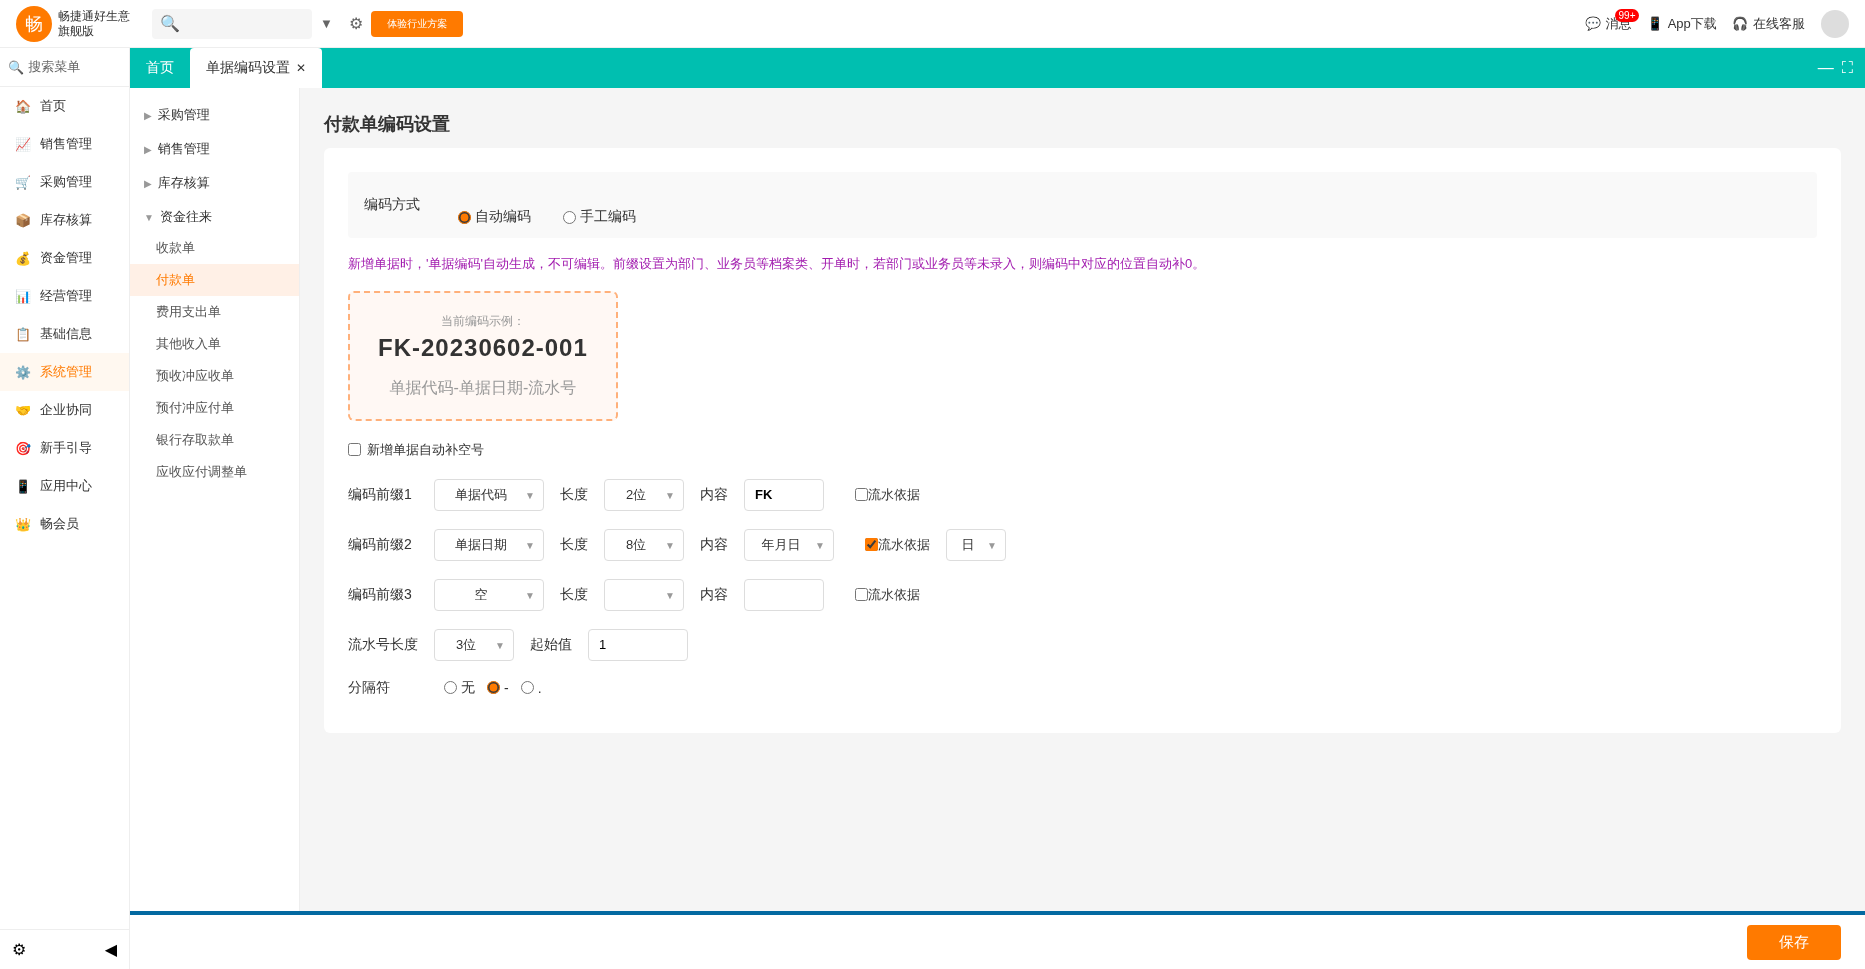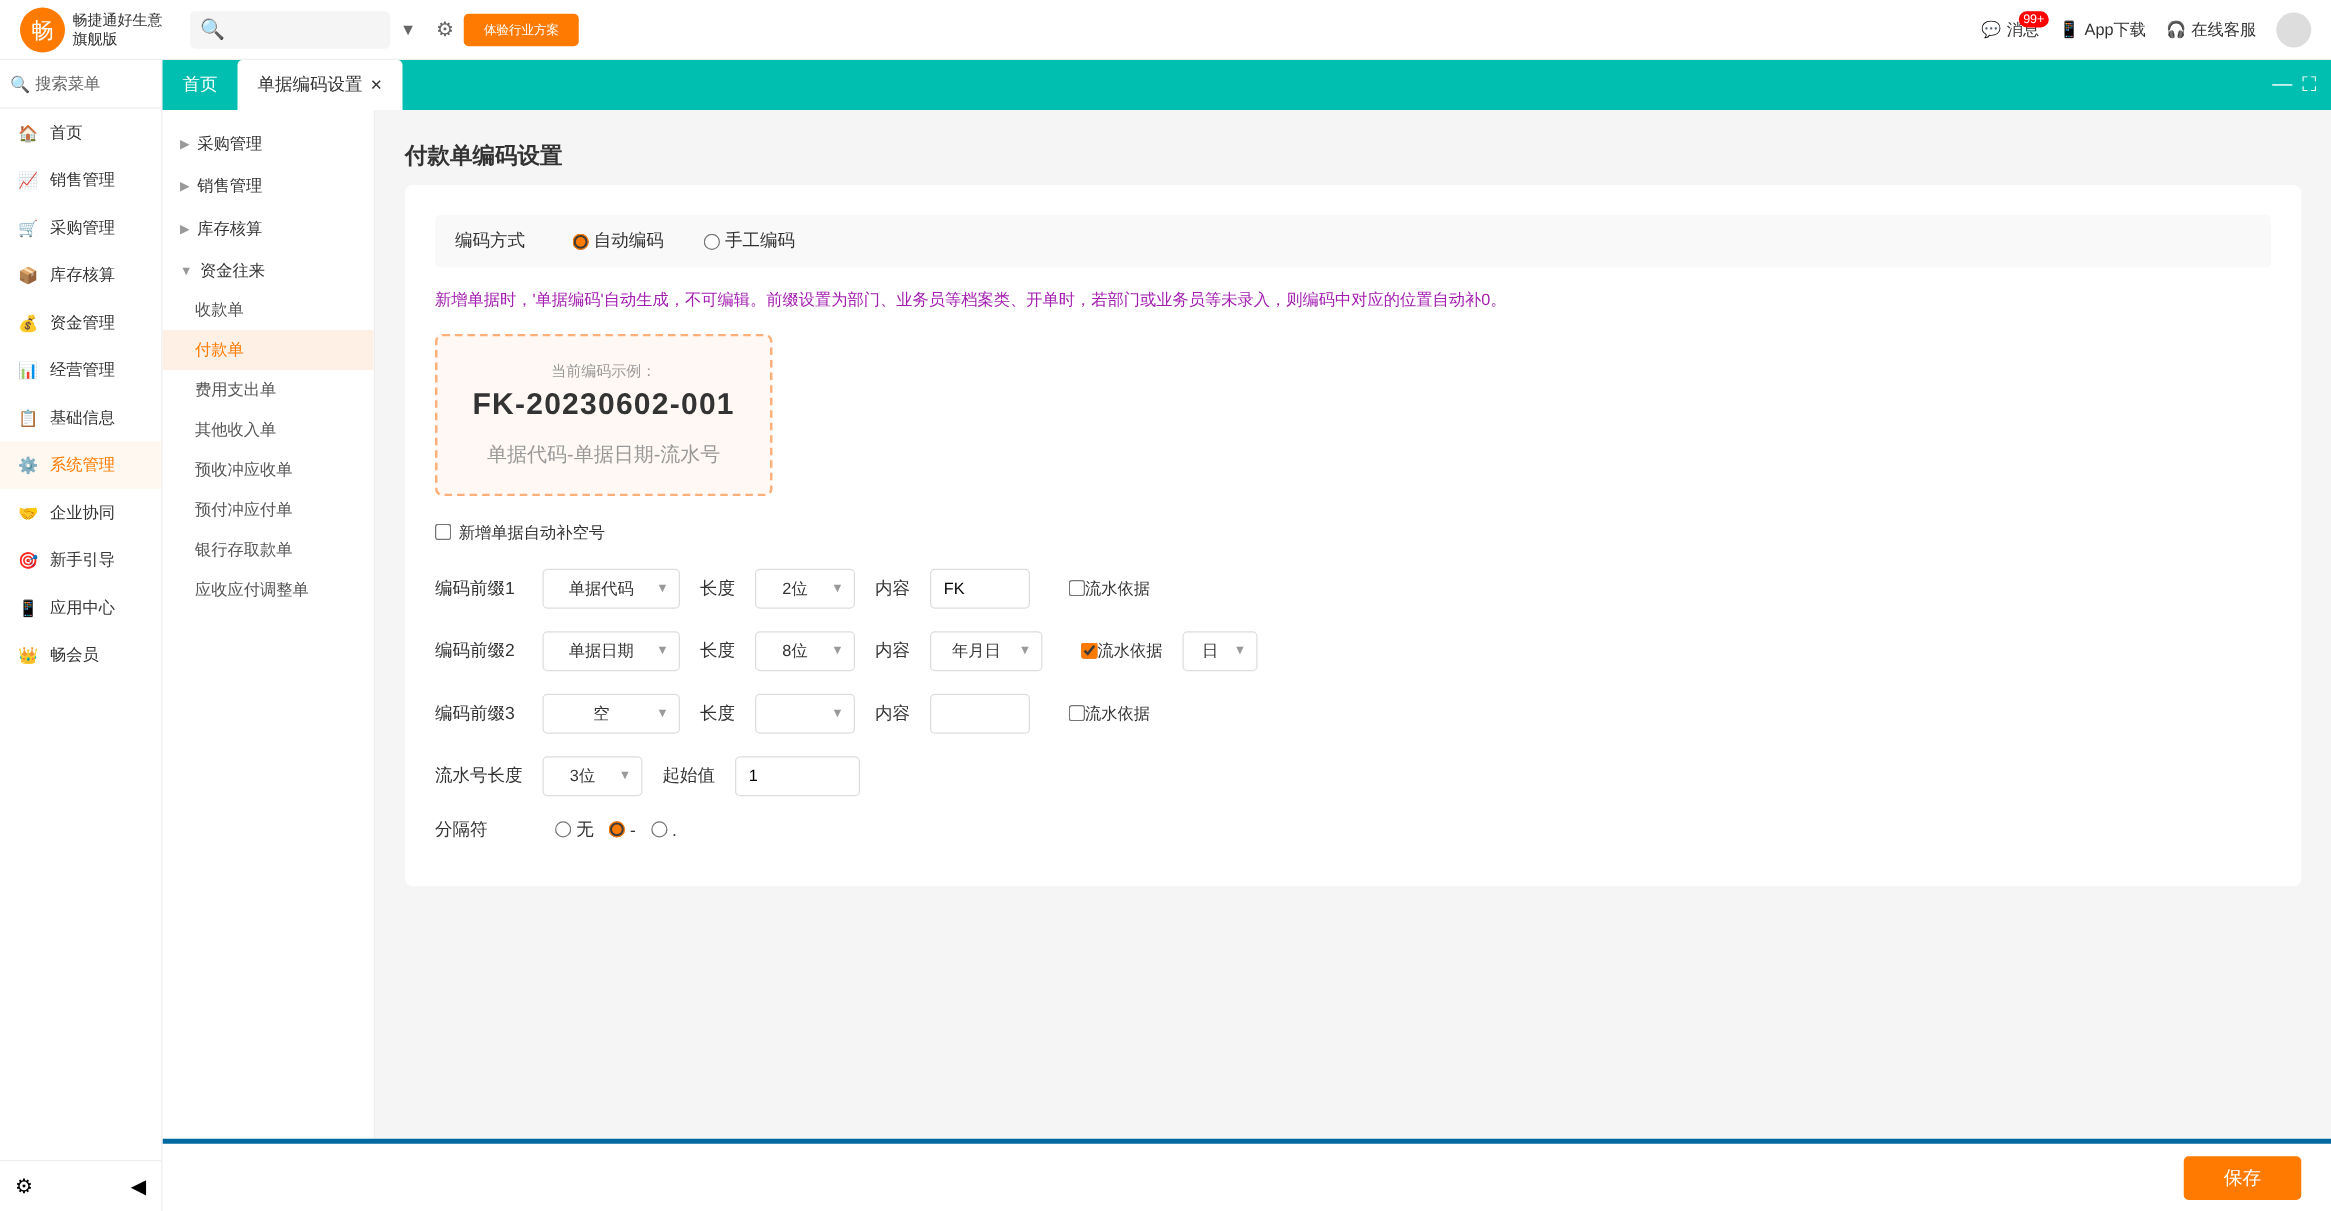--- a/index.html
+++ b/index.html
@@ -142,21 +142,21 @@
     }
 
     
     .encoding-method {
       display: flex; align-items: center; gap: 24px;
       padding: 12px 16px;
       background: #f9f9f9;
       border-radius: 4px;
       margin-bottom: 16px;
     }
-    .encoding-method label { font-size: 14px; color: #333; margin-right: 16px; }
+    .encoding-method label { font-size: 14px; color: #333; margin-right: 16px; margin-top: 24px; }
     .radio-group { display: flex; align-items: center; gap: 16px; }
     .radio-item { display: flex; align-items: center; gap: 4px; font-size: 14px; color: #333; cursor: pointer; }
     .radio-item input { accent-color: #ff7a00; }
 
     
     .info-text { font-size: 13px; color: #a21caf; margin-bottom: 16px; line-height: 1.6; }
 
     
     .code-preview {
       border: 2px dashed #ffb07a;
@@ -441,21 +441,21 @@
             <span class="form-field-label">长度</span>
             <div class="select-wrapper" style="min-width:80px;">
               <select>
                 <option>2位</option>
                 <option>4位</option>
                 <option>6位</option>
               </select>
               <span class="select-arrow">▼</span>
             </div>
             <span class="form-field-label">内容</span>
-            <input type="text" class="form-input" value="FK" style="width: 80px;">
+            <input type="text" class="form-input" value="FK" style="width: 80px; font-weight: bold;">
             <label class="chk-label">
               <input type="checkbox" style="">
               <span>流水依据</span>
             </label>
           </div>
 
           
           <div class="form-row">
             <span class="form-label">编码前缀2</span>
             <div class="select-wrapper">

